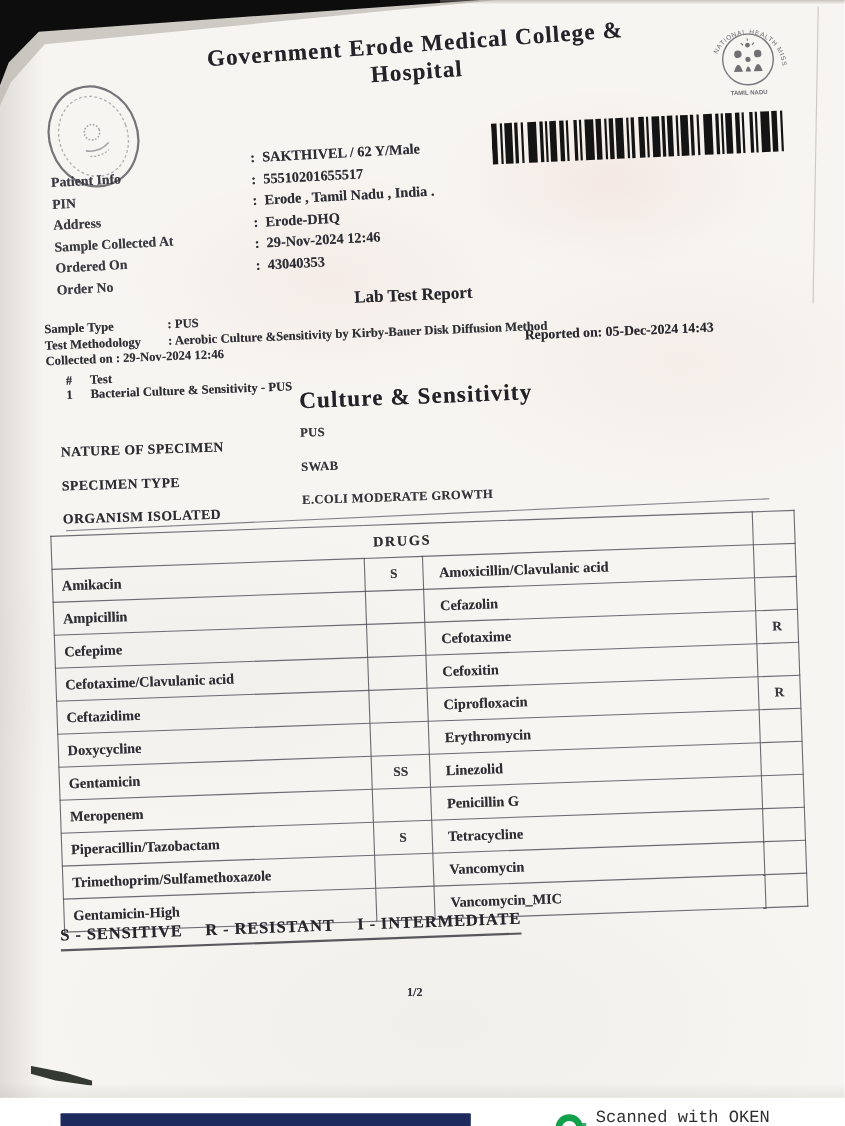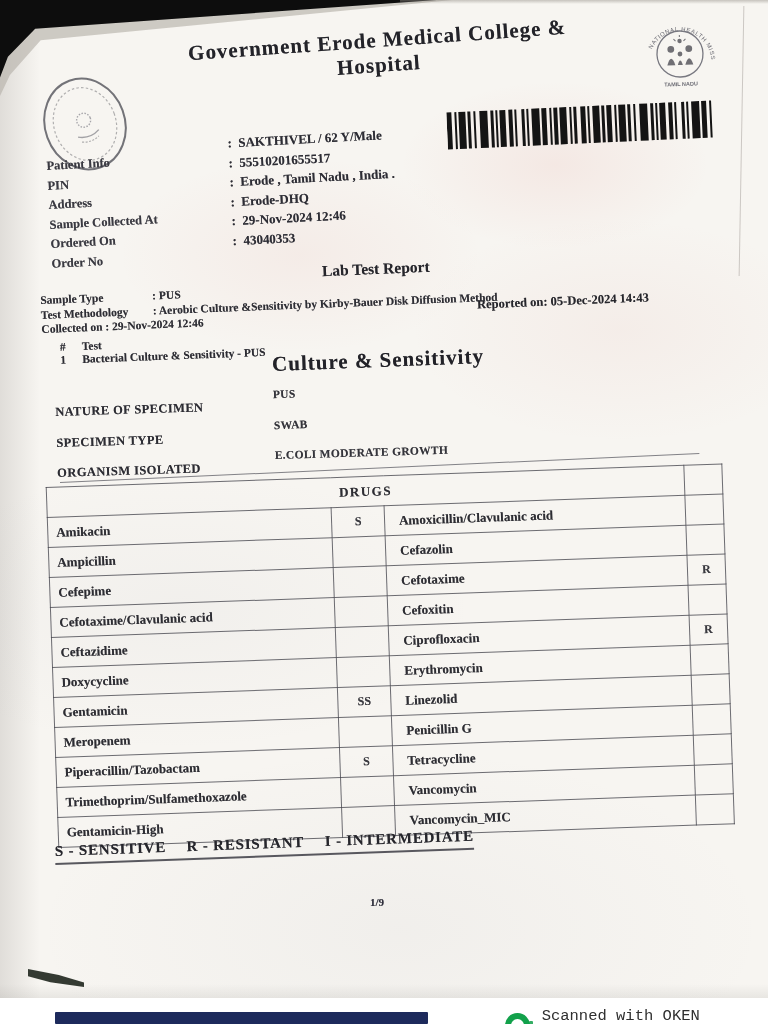--- a/index.html
+++ b/index.html
@@ -293,21 +293,21 @@
       </tbody>
         </table>
     </div>
 
     <div class="abs doc legend">
       <span>S - SENSITIVE</span>
       <span>R - RESISTANT</span>
       <span>I - INTERMEDIATE</span>
     </div>
 
-    <div class="abs doc pagenum">1/9</div>
+    <div class="abs doc pagenum">1/2</div>
 
     <div class="gray-corner"></div>
     <div class="black-corner"></div>
     <div class="top-edge-shadow"></div>
     <div class="right-fold"></div>
     <div class="abs bottom-wedge"></div>
   </div>
 
   <div class="oken">
     <div class="oken-icon"></div>

